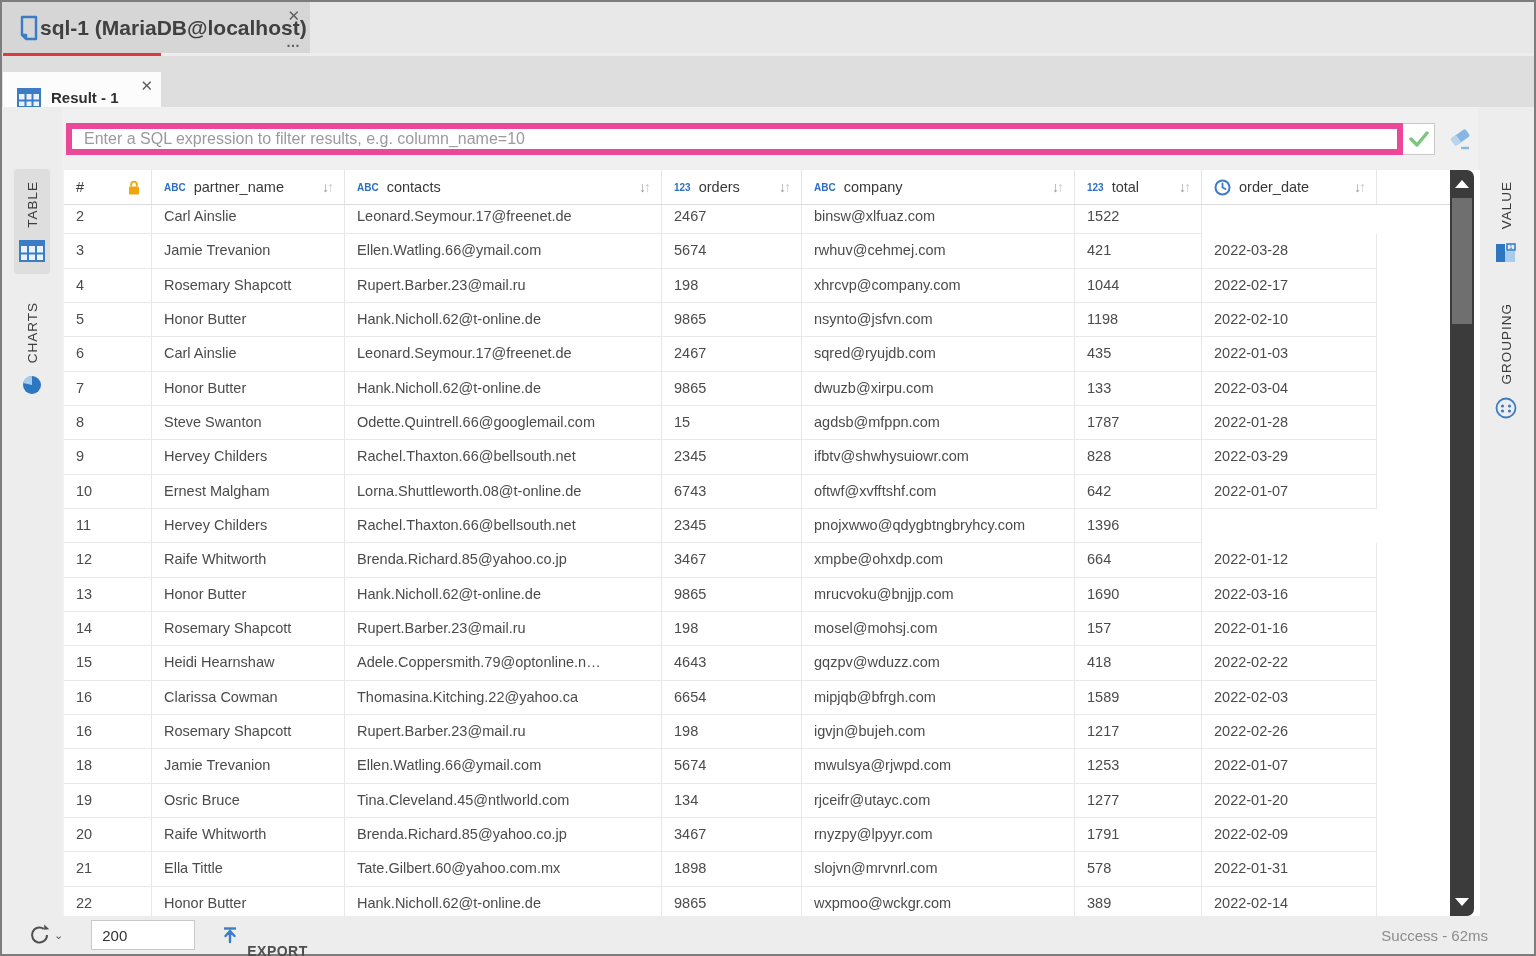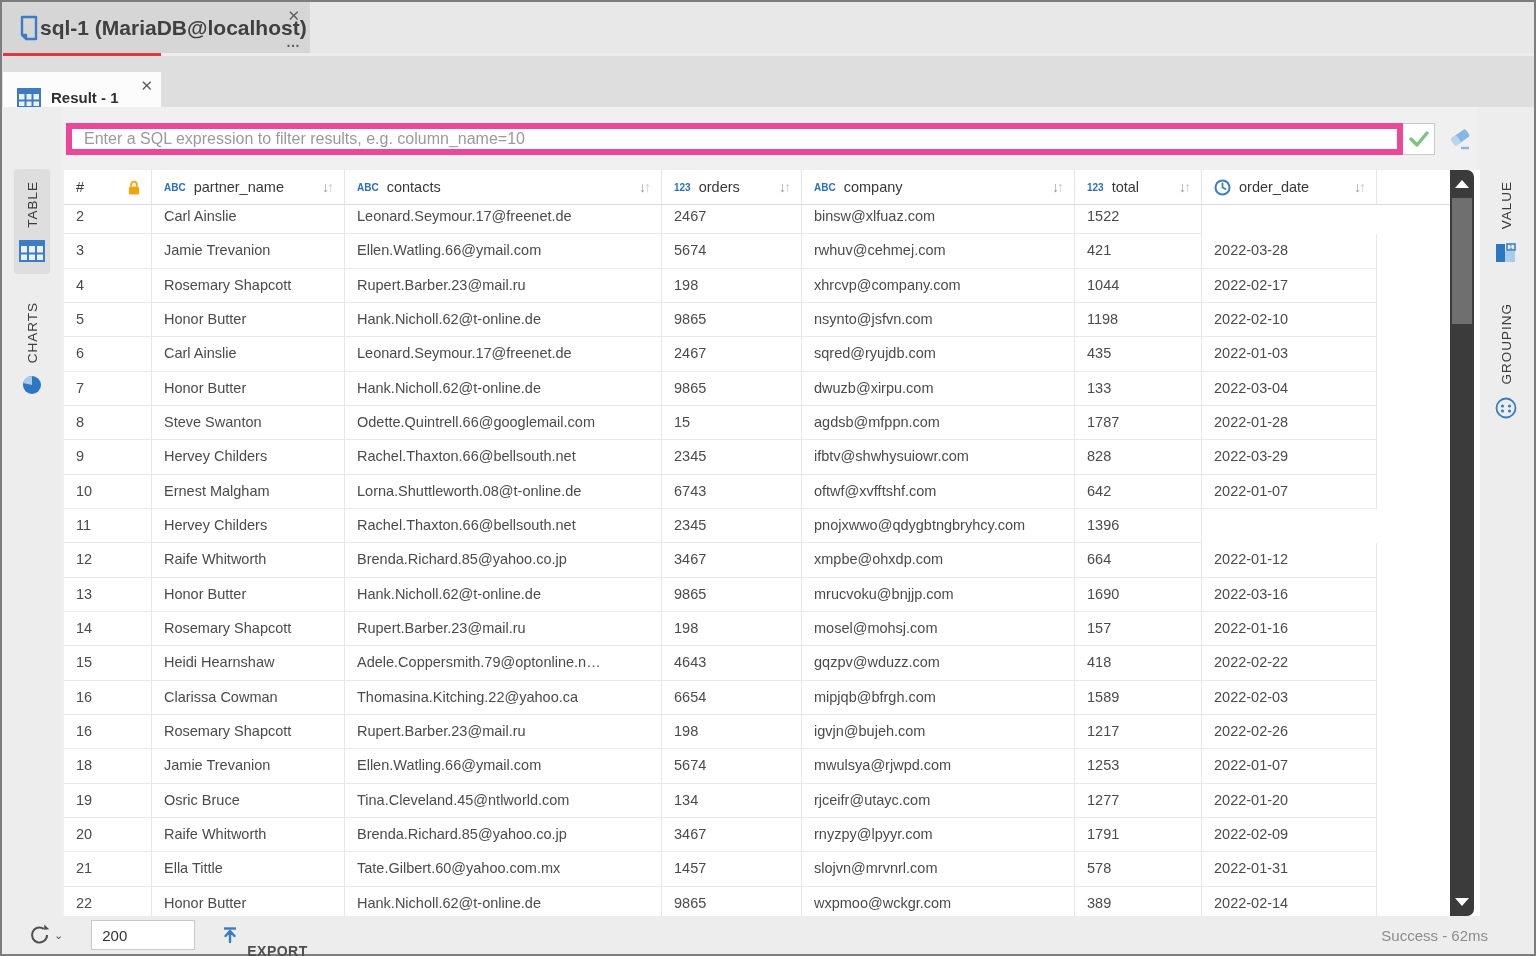--- a/index.html
+++ b/index.html
@@ -455,21 +455,21 @@
                 <div class="cell c3">3467</div>
                 <div class="cell c4">rnyzpy@lpyyr.com</div>
                 <div class="cell c5">1791</div>
                 <div class="cell c6">2022-02-09</div>
                 <div class="cell c-fill"></div>
               </div>
               <div class="t-row">
                 <div class="cell c0">21</div>
                 <div class="cell c1">Ella Tittle</div>
                 <div class="cell c2">Tate.Gilbert.60@yahoo.com.mx</div>
-                <div class="cell c3">1457</div>
+                <div class="cell c3">1898</div>
                 <div class="cell c4">slojvn@mrvnrl.com</div>
                 <div class="cell c5">578</div>
                 <div class="cell c6">2022-01-31</div>
                 <div class="cell c-fill"></div>
               </div>
               <div class="t-row">
                 <div class="cell c0">22</div>
                 <div class="cell c1">Honor Butter</div>
                 <div class="cell c2">Hank.Nicholl.62@t-online.de</div>
                 <div class="cell c3">9865</div>

